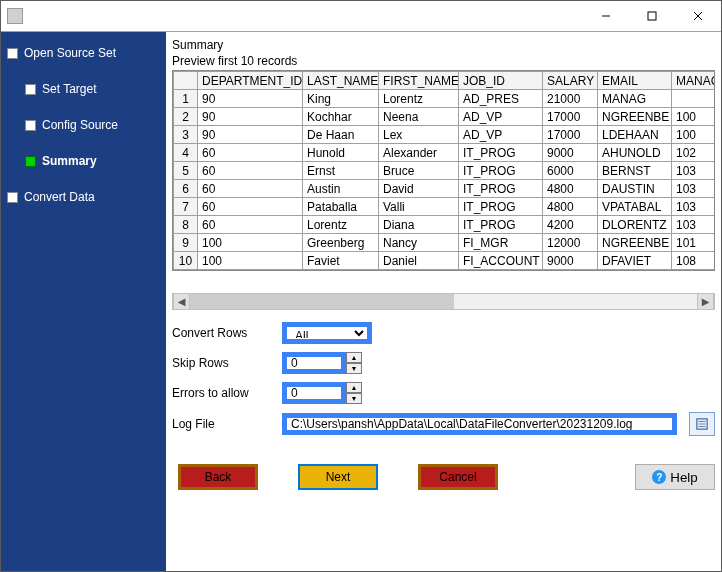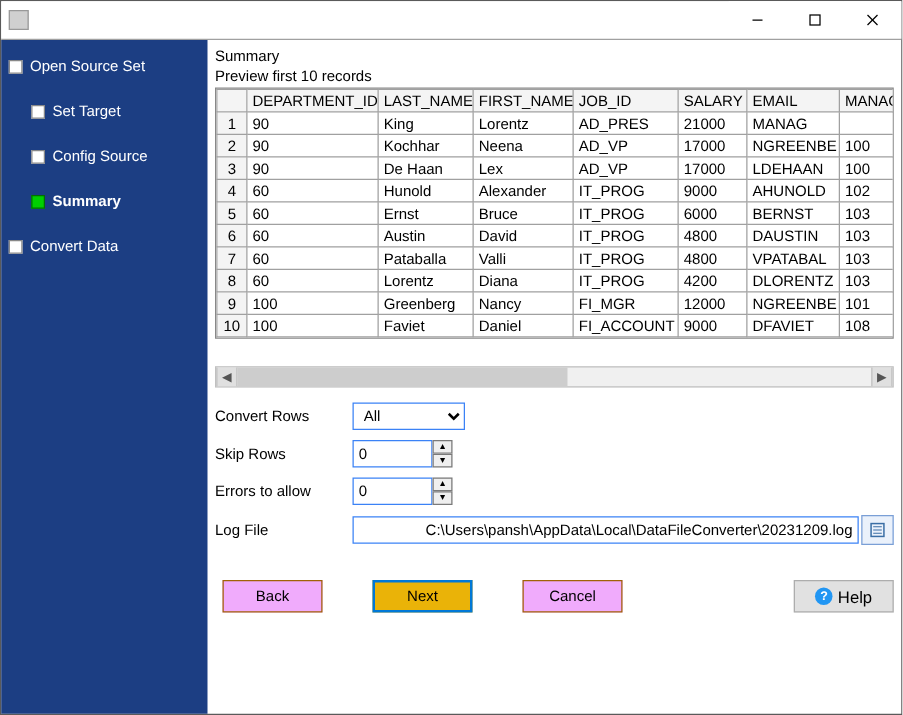--- a/index.html
+++ b/index.html
@@ -40,31 +40,31 @@
   col.c-mgr { width: 55px; }
 
   .hscroll { margin-top: 22px; height: 17px; display: flex; align-items: center; border: 1px solid #c0c0c0; background: #f0f0f0; }
   .hscroll .arrow { width: 17px; height: 100%; background: #e0e0e0; display:flex; align-items:center; justify-content:center; font-size:10px; color:#555; border-left:1px solid #c0c0c0; border-right:1px solid #c0c0c0;}
   .hscroll .track { flex: 1; height: 100%; position: relative; }
   .hscroll .thumb { position: absolute; left: 0; top: 0; height: 100%; width: 52%; background: #cdcdcd; }
 
   .form-area { margin-top: 12px; }
   .form-row { display: flex; align-items: center; margin-bottom: 8px; }
   .form-row label { width: 110px; }
-  .form-row select, .form-row input[type=text] { height: 22px; font: inherit; padding: 1px 4px; border: 1px solid #3b82f6; background: #fff; }
+  .form-row select, .form-row input[type=text] { height: 22px; font: inherit; padding: 1px 4px; border: 5px solid #3b82f6; background: #fff; }
   .form-row select { width: 90px; }
   .spin { display: flex; }
   .spin input { width: 64px; height: 22px; border: 1px solid #7a7a7a; border-right: none; padding: 1px 4px; font: inherit; }
   .spin .spin-btns { display: flex; flex-direction: column; }
   .spin .spin-btns button { width: 16px; height: 11px; border: 1px solid #7a7a7a; background: #efefef; font-size: 7px; line-height: 1; padding:0; display:flex; align-items:center; justify-content:center; }
-  .logfile-row input { flex: 1; margin-right: 2px; text-align: right; }
+  .logfile-row input { flex: 1; margin-right: 12px; }
   .browse-btn { width: 26px; height: 24px; border: 1px solid #7a9fd6; background: #eaf1fb; display:flex; align-items:center; justify-content:center; }
 
   .button-row { margin-top: 14px; padding-top:6px; display: flex; align-items: center; gap: 0; }
-  .button-row .btn { width: 80px; height: 26px; border: 1px solid #a16207; background: #f0abfc; font: inherit; display:flex; align-items:center; justify-content:center; }
+  .button-row .btn { width: 80px; height: 26px; border: 3px solid #a16207; background: #b91c1c; font: inherit; display:flex; align-items:center; justify-content:center; }
   .button-row .btn.primary { border: 2px solid #0078d7; background: #eab308; }
   .button-row .gap { width: 40px; }
   .button-row .spacer { flex: 1; }
   .help-btn { width: 80px; height: 26px; border: 1px solid #adadad; background: #e1e1e1; display:flex; align-items:center; justify-content:center; gap:4px; }
   .help-icon { width:14px; height:14px; border-radius:50%; background:#2196f3; color:#fff; font-size:10px; font-weight:bold; display:inline-flex; align-items:center; justify-content:center; }
 </style>
 </head>
 <body>
 
 <div class="window">

